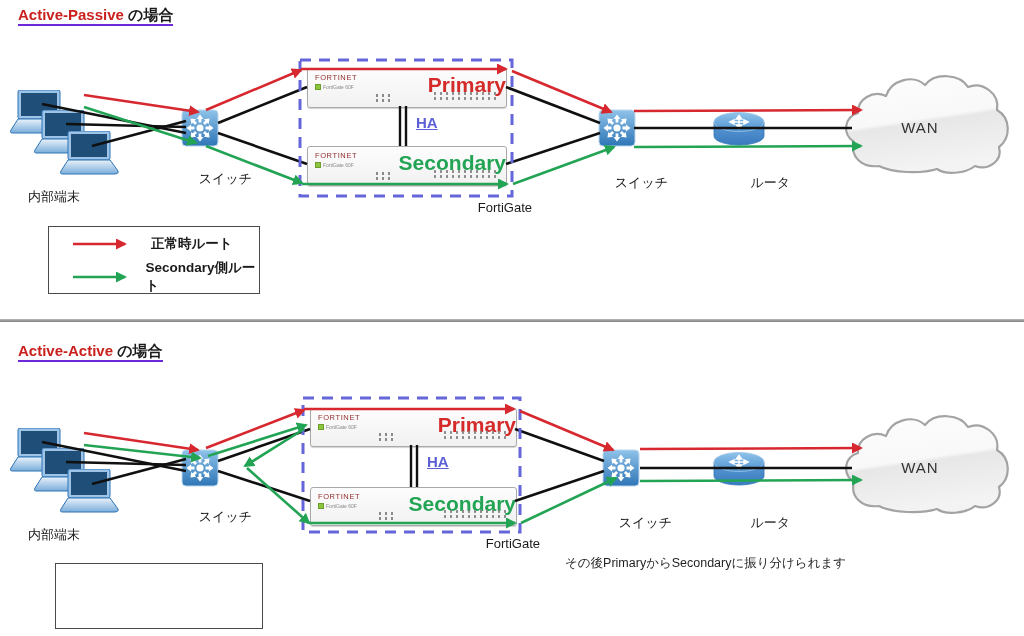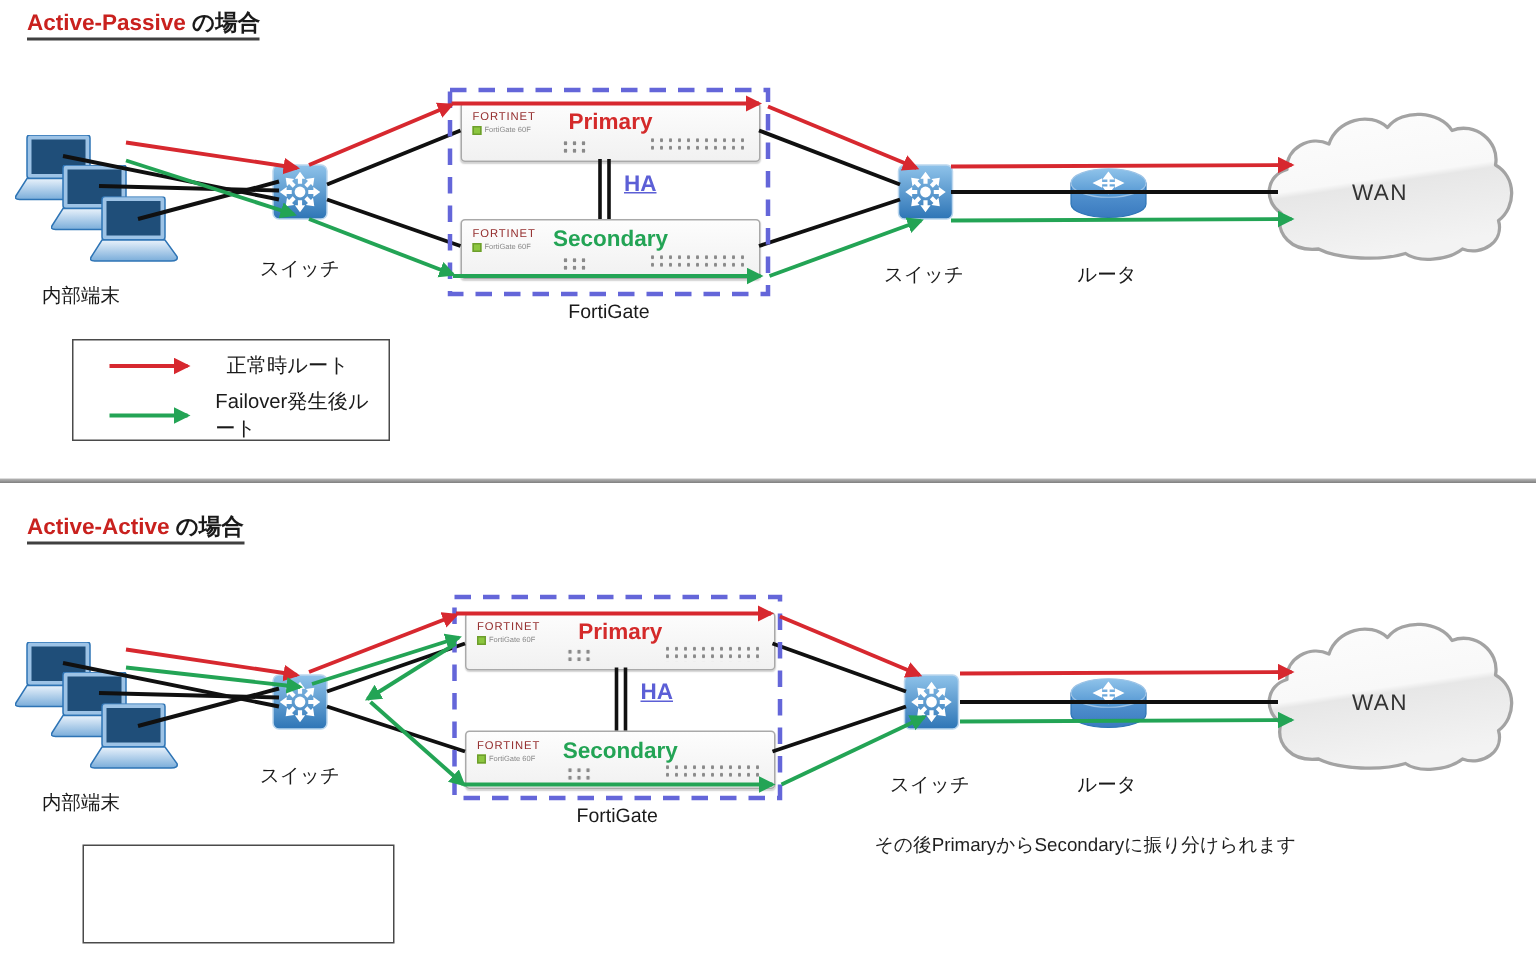--- a/index.html
+++ b/index.html
@@ -6,49 +6,49 @@
   .page{position:relative;width:1024px;height:636px;background:#fff;overflow:hidden;
         font-family:"Liberation Sans","DejaVu Sans",sans-serif;color:#1a1a1a;}
   .section{position:absolute;left:0;width:1024px;}
   #sec-top{top:0;height:320px;}
   #sec-bottom{top:322px;height:314px;}
   .divider{position:absolute;left:0;top:319px;width:1024px;height:3px;
            background:linear-gradient(#b9b9b9,#7f7f7f);}
   .lines{position:absolute;left:0;top:0;z-index:2;pointer-events:none;}
   .node{position:absolute;z-index:1;}
   .lbl{position:absolute;z-index:3;font-size:13px;color:#1a1a1a;white-space:nowrap;}
-  .lbl.center{text-align:center;}
+  .lbl.center{text-align:right;margin-left:20px;}
   .title{position:absolute;z-index:3;font-size:15px;font-weight:bold;}
-  .title .u{border-bottom:2px solid #404040;padding-bottom:1px;}
+  .title .u{border-bottom:2px solid #6d28d9;padding-bottom:1px;}
   .title .red{color:#c9211e;}
   .ha-label{position:absolute;z-index:3;font-size:15px;font-weight:bold;color:#5c5fd6;text-decoration:underline;}
   
   .appliance{position:absolute;z-index:1;background:linear-gradient(#fdfdfd,#f1f1f1);
              border:1px solid #a9a9a9;border-radius:3px;box-shadow:0 1px 1px rgba(0,0,0,.18);}
   .fg-logo{position:absolute;left:7px;top:4px;font-size:7.5px;font-weight:normal;
            letter-spacing:.6px;color:#942d2d;}
   .fg-model{position:absolute;left:7px;top:15px;font-size:5px;color:#8a8a8a;
             display:flex;align-items:center;gap:2px;}
   .fg-dot{display:inline-block;width:4px;height:4px;background:#8cc63f;border:0.5px solid #6d9e2c;}
-  .fg-name{position:absolute;left:0;right:0;top:4px;text-align:center;
-           font-size:15px;font-weight:bold;}
+  .fg-name{position:absolute;left:0;right:0;top:4px;text-align:right;
+           font-size:21px;font-weight:bold;}
   .fg-name.red{color:#d42a2a;}
   .fg-name.green{color:#23a455;}
   .fg-ports{position:absolute;right:8px;bottom:5px;width:66px;height:11px;
             background-image:radial-gradient(circle,#8a8a8a 1.1px,transparent 1.3px);
             background-size:6px 5px;}
   .fg-leds{position:absolute;left:66px;bottom:5px;width:19px;height:9px;
            background-image:radial-gradient(circle,#8a8a8a 1.2px,transparent 1.4px);
            background-size:6px 5px;}
   
   .legend{position:absolute;z-index:3;border:1.5px solid #4a4a4a;background:#fff;}
   .legend .row{display:flex;align-items:center;gap:14px;padding-left:20px;height:32px;margin-top:1px;}
   .legend .row span{font-size:13.5px;}
   .note{position:absolute;z-index:3;font-size:12.5px;color:#1f1f1f;line-height:1.55;}
-  .note .l2{margin-left:20px;}
+  .note .l2{margin-left:2px;}
 </style>
 </head>
 <body>
 
 <div class="page">
 
   <svg width="0" height="0" style="position:absolute" aria-hidden="true">
     <defs>
       <linearGradient id="lapg" x1="0" y1="0" x2="0" y2="1">
         <stop offset="0" stop-color="#e9f2fb"></stop>
@@ -217,42 +217,42 @@
 
       <g stroke="#23a455" stroke-width="2.6" fill="none">
         <line x1="84" y1="107" x2="196" y2="143" marker-end="url(#arrG1)"></line>
         <line x1="206" y1="146" x2="302" y2="183" marker-end="url(#arrG1)"></line>
         <line x1="302" y1="184" x2="507" y2="184" marker-end="url(#arrG1)"></line>
         <line x1="513" y1="184" x2="614" y2="147" marker-end="url(#arrG1)"></line>
         <line x1="634" y1="147" x2="861" y2="146" marker-end="url(#arrG1)"></line>
       </g>
     </svg>
 
-    <div class="legend" style="left:48px;top:226px;width:210px;height:66px;">
+    <div class="legend" style="left:48px;top:226px;width:210px;height:66px;font-weight:bold;">
       <div class="row">
         <svg width="68" height="14">
             <defs>
               <marker id="larrR1" markerUnits="userSpaceOnUse" markerWidth="12" markerHeight="12" refX="9" refY="5.5" orient="auto">
                 <path d="M0,0 L11,5.5 L0,11 Z" fill="#d7282f"></path>
               </marker>
             </defs>
             <line x1="4" y1="7" x2="56" y2="7" stroke="#d7282f" stroke-width="2.6" marker-end="url(#larrR1)"></line>
           </svg>
         <span>正常時ルート</span>
       </div>
       <div class="row">
         <svg width="68" height="14">
             <defs>
               <marker id="larrG1" markerUnits="userSpaceOnUse" markerWidth="12" markerHeight="12" refX="9" refY="5.5" orient="auto">
                 <path d="M0,0 L11,5.5 L0,11 Z" fill="#23a455"></path>
               </marker>
             </defs>
             <line x1="4" y1="7" x2="56" y2="7" stroke="#23a455" stroke-width="2.6" marker-end="url(#larrG1)"></line>
           </svg>
-        <span>Failover発生後ルート</span>
+        <span>Secondary側ルート</span>
       </div>
     </div>
   </div>
 
   <div class="divider"></div>
 
   <div class="section" id="sec-bottom">
 
     <div class="title" style="left:18px;top:20px;">
       <span class="u"><span class="red">Active-Active</span><span> の場合</span></span>

